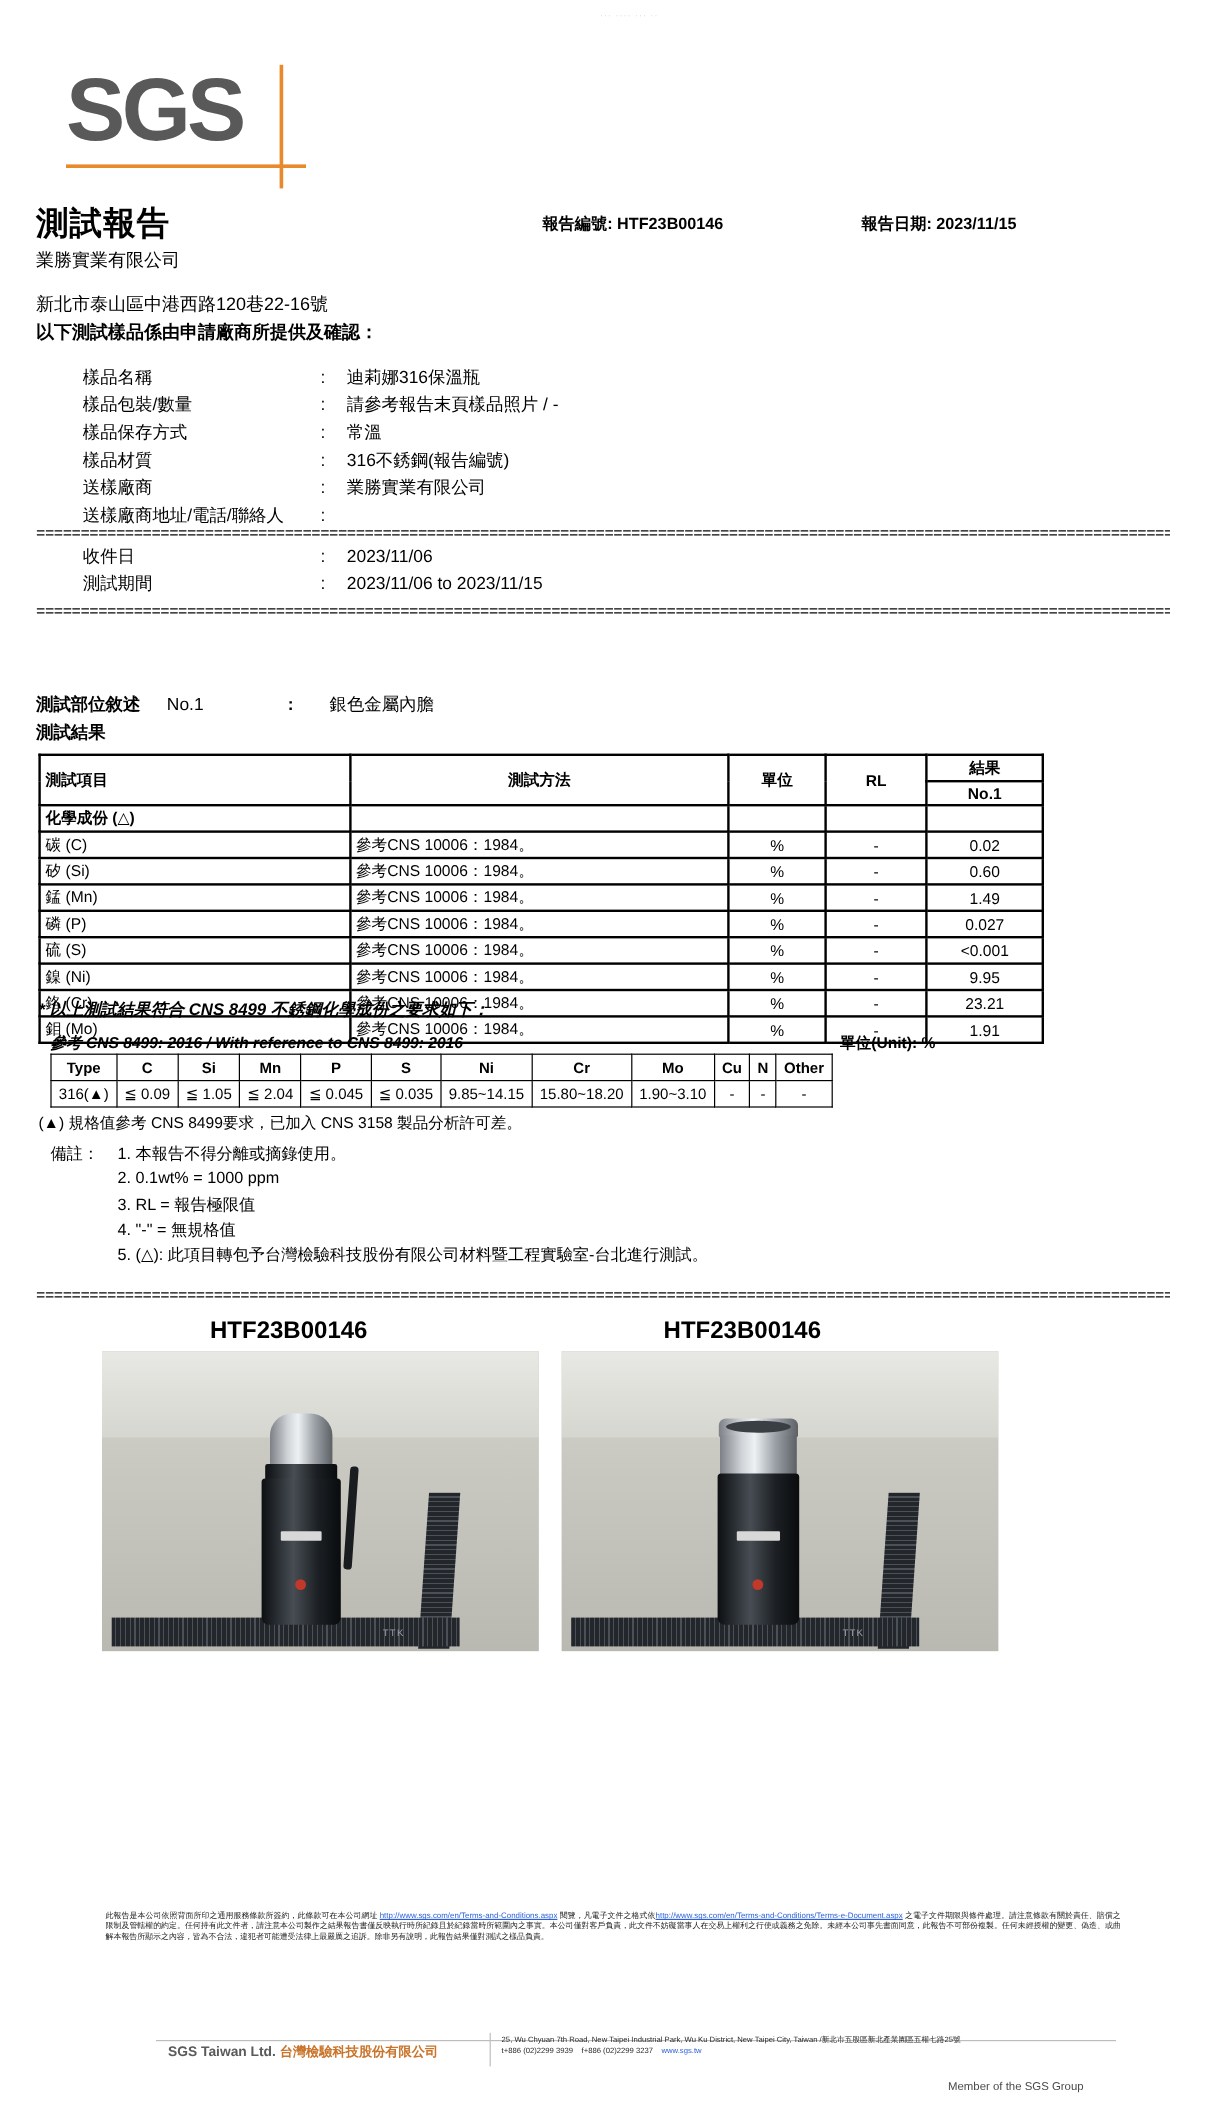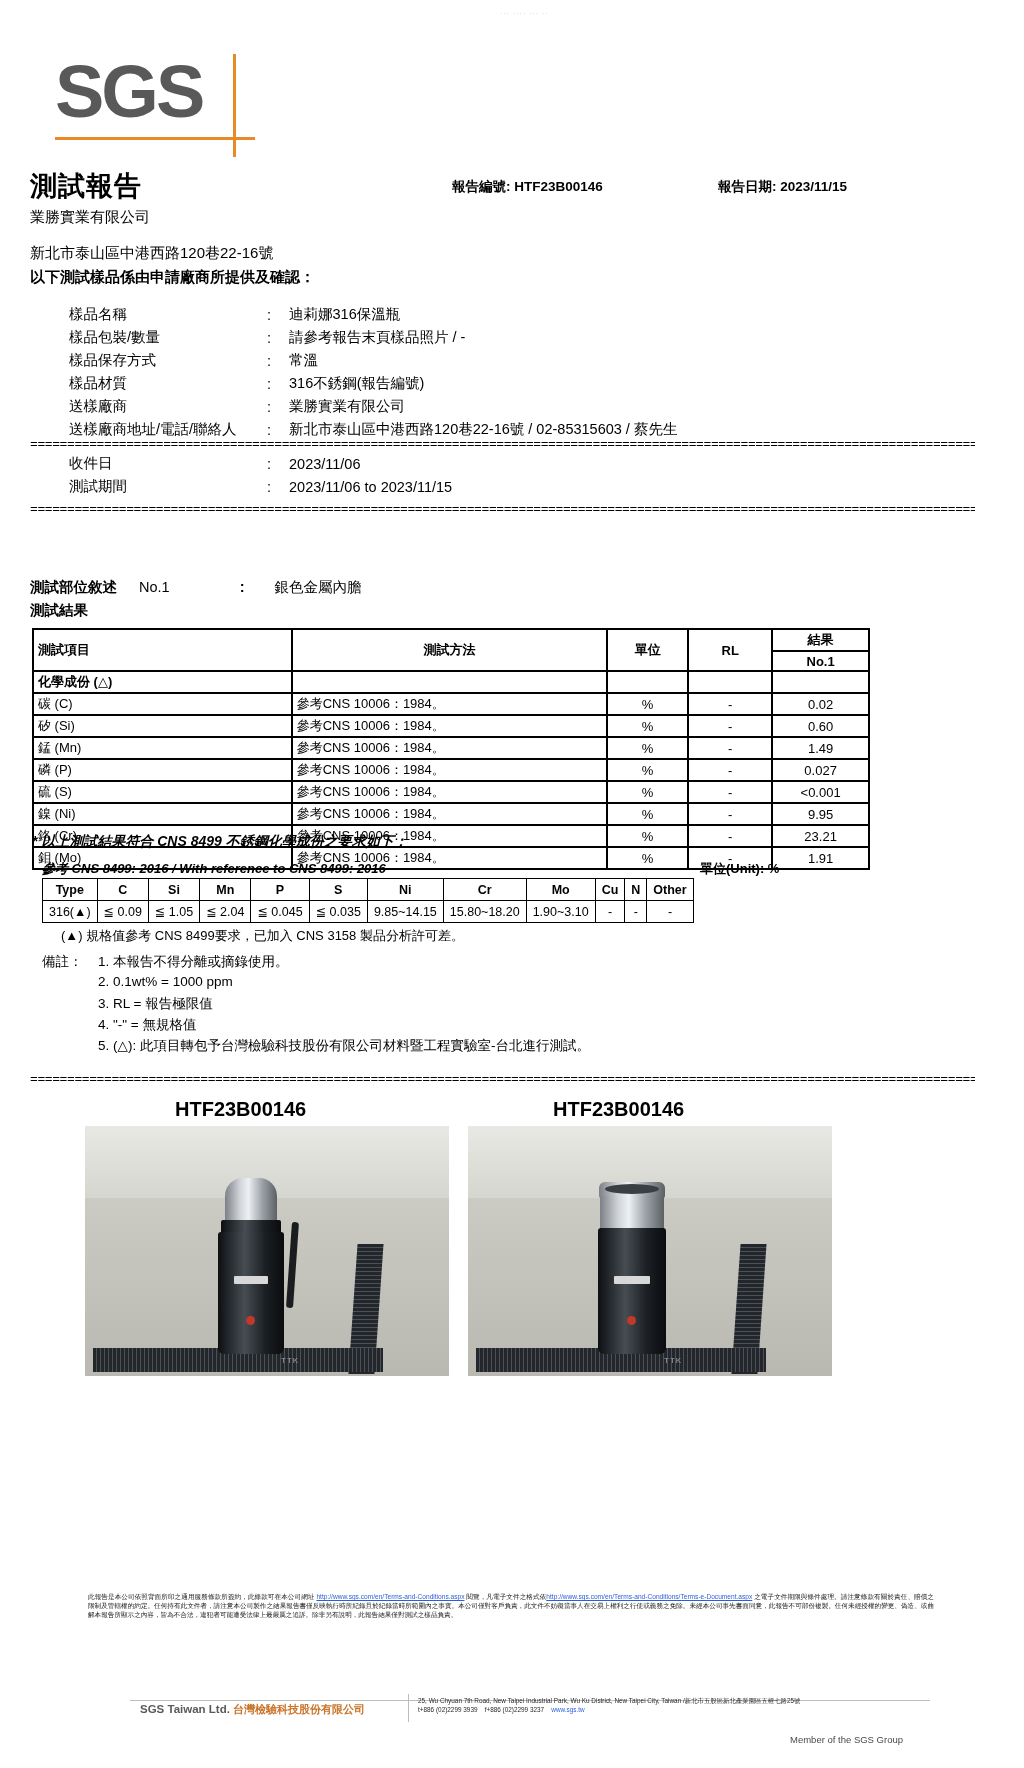--- a/index.html
+++ b/index.html
@@ -216,21 +216,20 @@
     padding: 0px 6px;
     text-align: center;
     white-space: nowrap;
   }
   table.spec-tbl th { font-weight: bold; }
 
   .tri-note {
     position: absolute;
     top: 927px; left: 32px;
     font-size: 13px;
-    margin-left: 29px;
   }
 
   
   .remark-head {
     position: absolute;
     top: 953px; left: 42px;
     font-size: 13.5px;
   }
   .remark-list {
     position: absolute;
@@ -282,20 +281,21 @@
   }
   .ruler-h {
     left: 8px; top: 222px;
     width: 290px; height: 24px;
     background: repeating-linear-gradient(to right,#23272c 0 3px,#4b5157 3px 4px);
   }
   .ruler-lbl {
     position: absolute;
     color: #9aa0a6; font-size: 8px;
     letter-spacing: 1px;
+    margin-left: 38px;
   }
   .bottle {
     position: absolute;
     border-radius: 4px;
   }
   .bot-body {
     background: linear-gradient(to right,#0d0f11 0%,#2c3136 22%,#474d53 40%,#1b1f23 72%,#0a0c0e 100%);
   }
   .bot-cap-steel {
     background: linear-gradient(to right,#7d8187 0%,#cfd3d7 28%,#eef1f3 45%,#9aa0a6 72%,#5d6166 100%);
@@ -413,21 +413,20 @@
       <div class="info-value">316不銹鋼(報告編號)</div>
     </div>
     <div class="info-row">
       <div class="info-label">送樣廠商</div>
       <div class="info-colon">:</div>
       <div class="info-value">業勝實業有限公司</div>
     </div>
     <div class="info-row">
       <div class="info-label">送樣廠商地址/電話/聯絡人</div>
       <div class="info-colon">:</div>
-      <div class="info-value">新北市泰山區中港西路120巷22-16號 / 02-85315603 / 蔡先生</div>
     </div>
   </div>
 
 <div class="eq-div" style="top:440px;">==========================================================================================================================================================================</div>
 
 <div class="info-list2" id="date-info-list">
     <div class="info-row">
       <div class="info-label">收件日</div>
       <div class="info-colon">:</div>
       <div class="info-value">2023/11/06</div>

